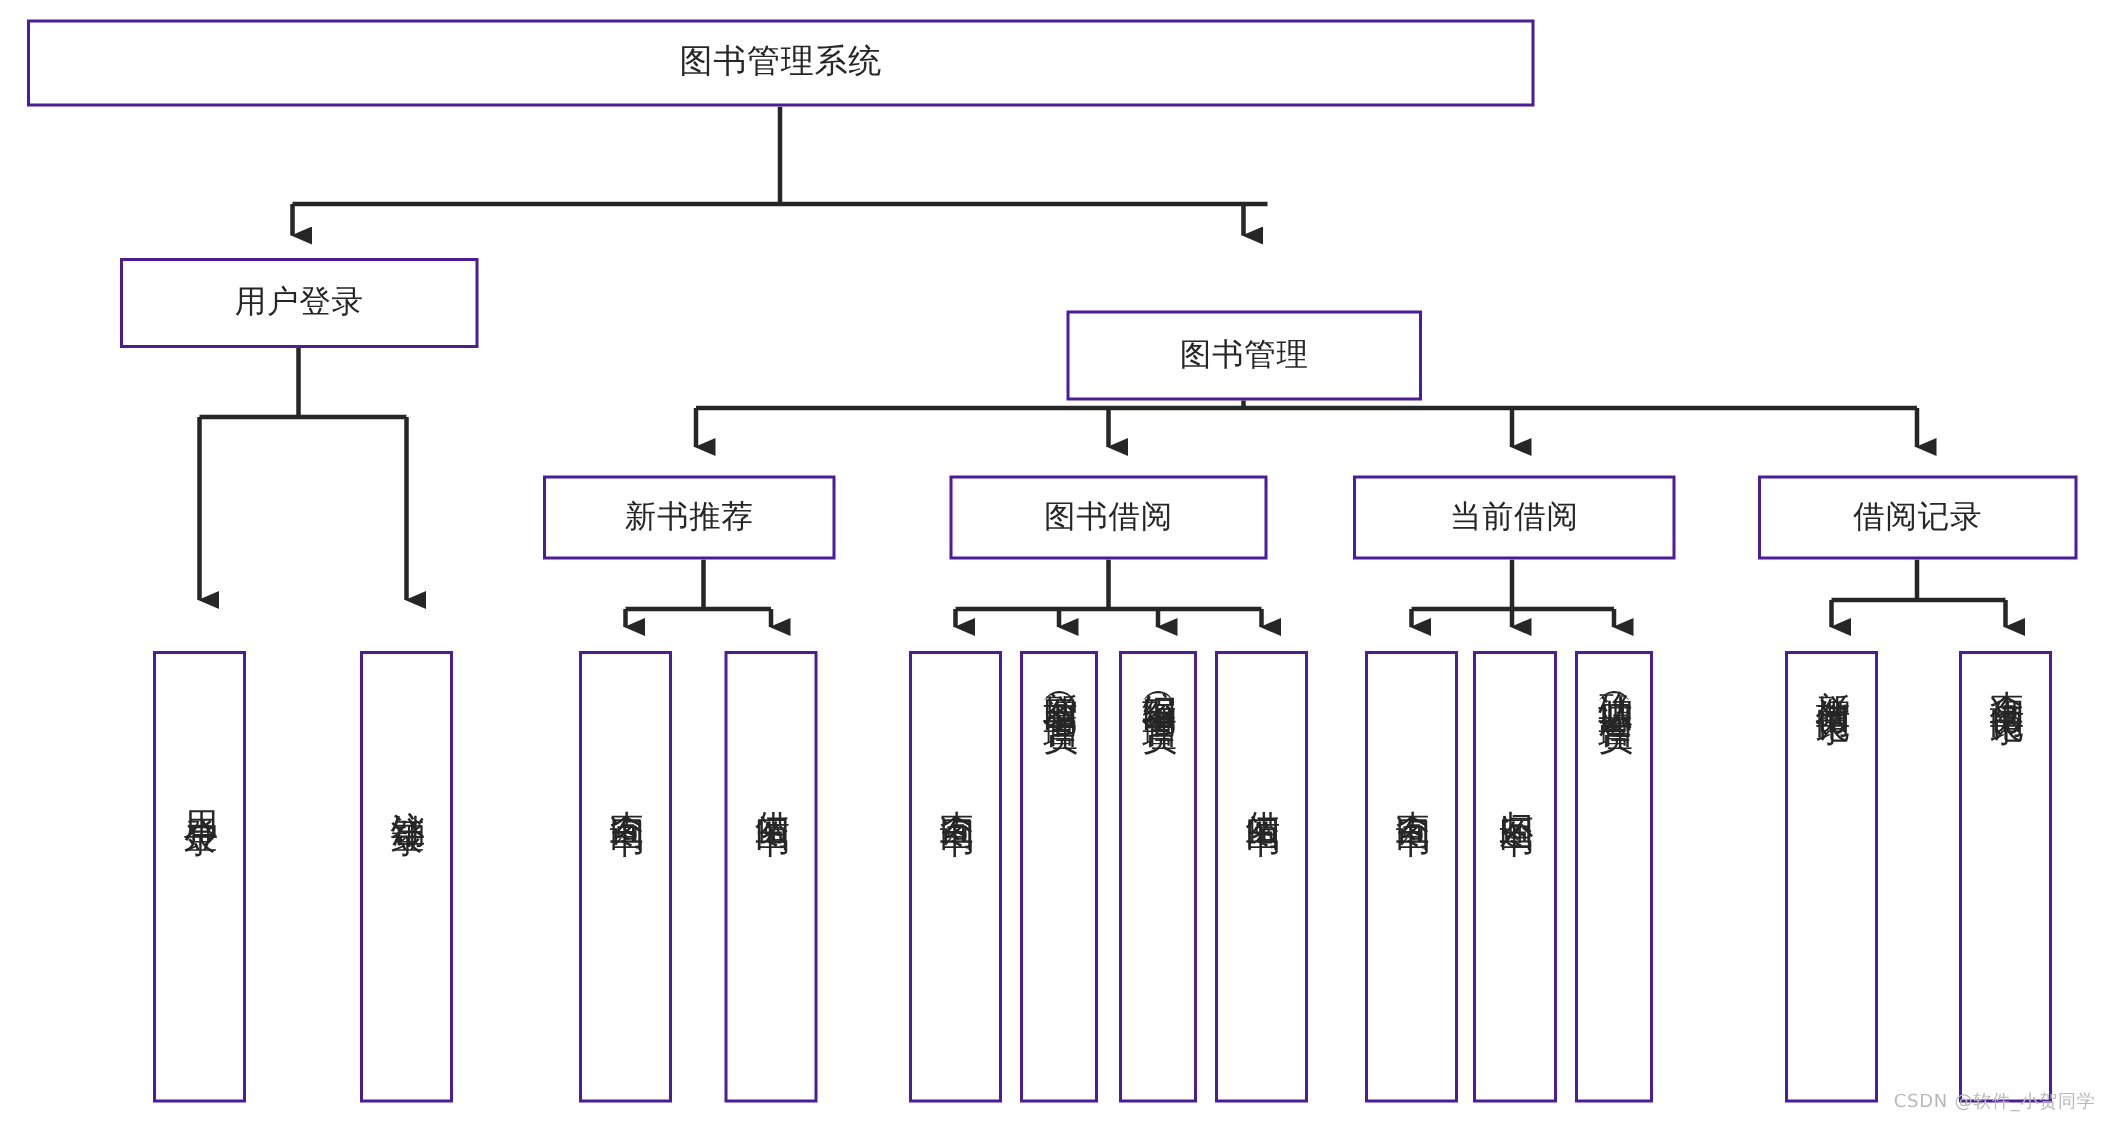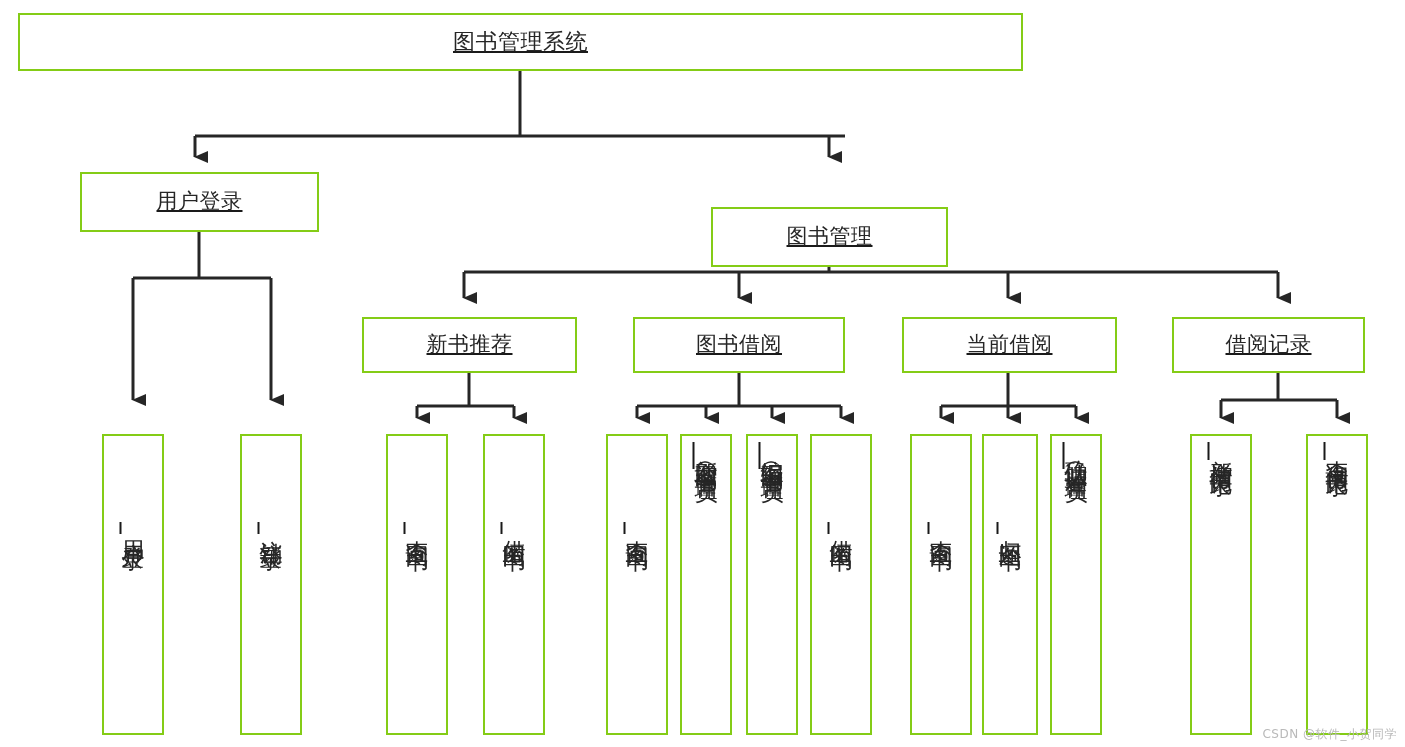--- a/index.html
+++ b/index.html
@@ -24,27 +24,26 @@
     position: absolute;
     left: 0;
     top: 0;
     width: 1405px;
     height: 747px;
   }
   .node {
     position: absolute;
     box-sizing: border-box;
     background: #ffffff;
-    border: 2px solid #84cc16;
+    border: 2px solid #4c1d95;
     display: flex;
     align-items: center;
     justify-content: center;
     text-align: center;
     z-index: 2;
-    text-decoration: underline;
   }
   .node .label {
     display: block;
     line-height: 1.22;
     color: #262626;
     letter-spacing: 0.5px;
   }
   
   .node.h .label {
     writing-mode: horizontal-tb;
@@ -144,33 +143,33 @@
   </div>
 
   <div class="node h" style="left:80px; top:172px; width:239px; height:60px;">
     <span class="label">用户登录</span>
   </div>
 
   <div class="node h" style="left:711px; top:172px; width:237px; height:60px;margin-top:35px;">
     <span class="label">图书管理</span>
   </div>
 
-  <div class="node h" style="left:362px; top:317px; width:215px; height:56px;">
+  <div class="node h" style="left:362px; top:317px; width:195px; height:56px;">
     <span class="label">新书推荐</span>
   </div>
 
   <div class="node h" style="left:902px; top:317px; width:215px; height:56px;">
     <span class="label">当前借阅</span>
   </div>
 
   <div class="node h" style="left:633px; top:317px; width:212px; height:56px;">
     <span class="label">图书借阅</span>
   </div>
 
-  <div class="node h" style="left:1172px; top:317px; width:193px; height:56px;">
+  <div class="node h" style="left:1172px; top:317px; width:213px; height:56px;">
     <span class="label">借阅记录</span>
   </div>
 
   <div class="node v mid" style="left:102px; top:434px; width:62px; height:301px;">
     <span class="label">用户登录</span>
   </div>
 
   <div class="node v mid" style="left:240px; top:434px; width:62px; height:301px;">
     <span class="label">注销登录</span>
   </div>

